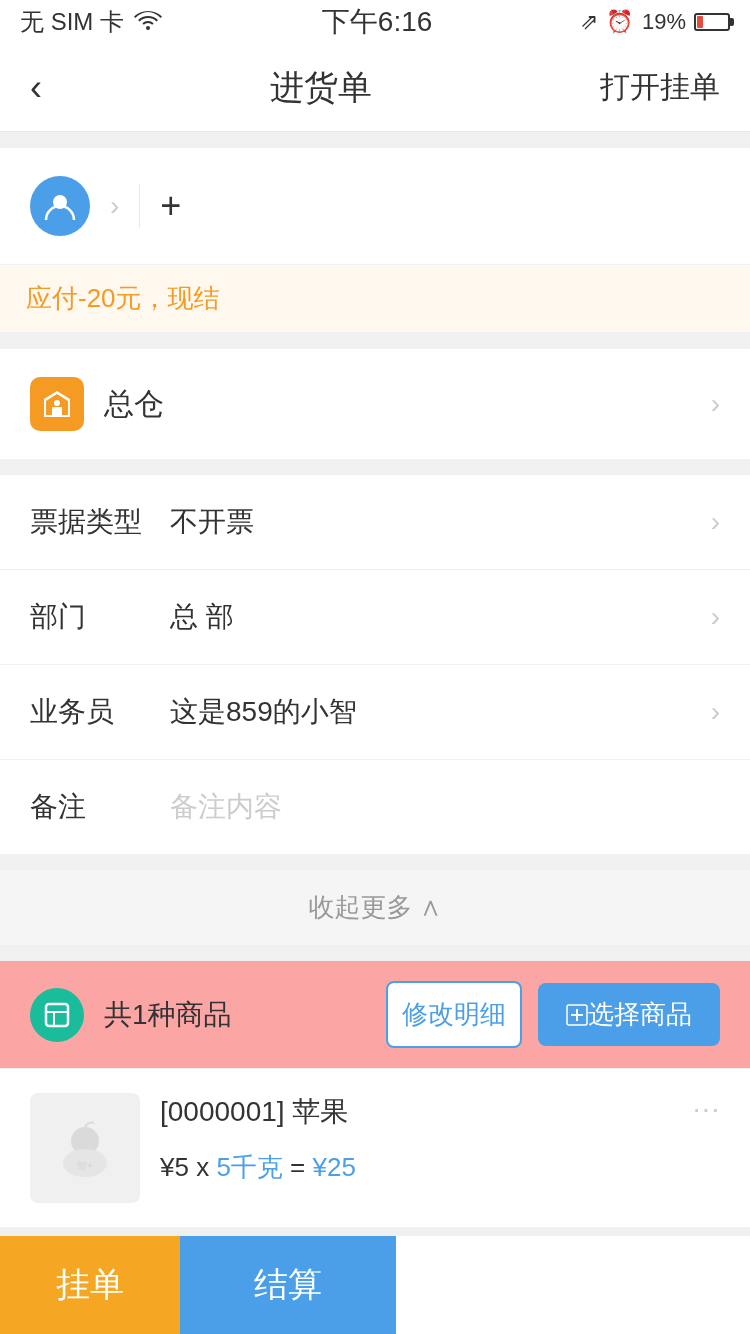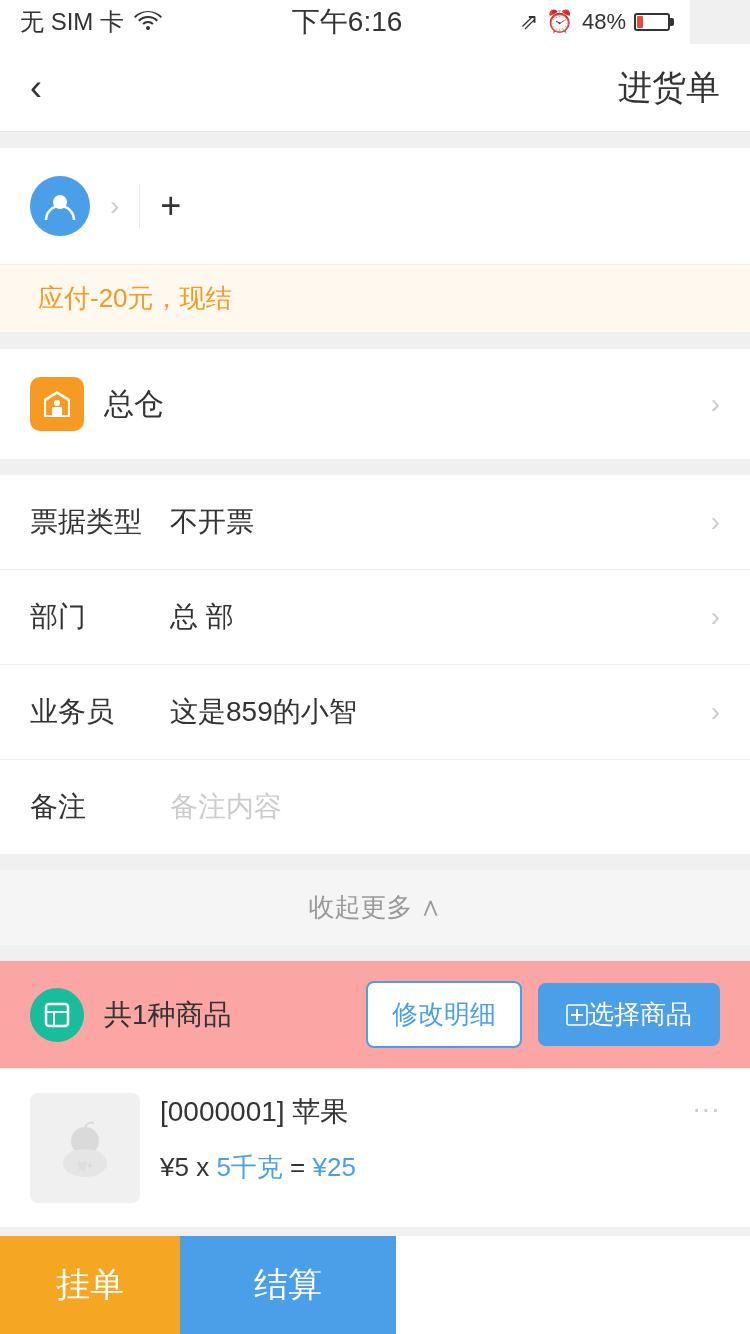--- a/index.html
+++ b/index.html
@@ -8,21 +8,21 @@
       width: 750px;
       min-height: 1334px;
       font-family: -apple-system, "PingFang SC", "Helvetica Neue", sans-serif;
       background: #f0f0f0;
       font-size: 28px;
       color: #333;
     }
 
     
     .status-bar {
-      width: 690px;
+      width: 750px;
       height: 44px;
       background: #fff;
       display: flex;
       align-items: center;
       justify-content: space-between;
       padding: 8px 20px;
       font-size: 24px;
       color: #333;
     }
     .status-left { display: flex; align-items: center; gap: 10px; }
@@ -124,21 +124,21 @@
     }
     .add-btn {
       font-size: 36px;
       color: #333;
       cursor: pointer;
     }
 
     
     .alert-banner {
       background: #fff8ee;
-      padding: 16px 38px;
+      padding: 16px 26px;
       font-size: 26px;
       color: #f59a23;
       border-top: 1px solid #f0f0f0;
       border-bottom: 1px solid #f0f0f0;
     }
 
     
     .warehouse-row {
       display: flex;
       align-items: center;
@@ -223,21 +223,21 @@
     .products-count {
       flex: 1;
       font-size: 28px;
       color: #333;
     }
     .btn-outline {
       border: 2px solid #4a9fe8;
       color: #4a9fe8;
       background: #fff;
       border-radius: 8px;
-      padding: 14px 24px;
+      padding: 14px 14px;
       font-size: 26px;
       cursor: pointer;
       margin-right: 16px;
     }
     .btn-solid-blue {
       border: none;
       color: #fff;
       background: #4a9fe8;
       border-radius: 8px;
       padding: 14px 28px;
@@ -341,30 +341,31 @@
     <span>
       <svg width="28" height="20" viewBox="0 0 28 20">
           <path d="M14 16a2 2 0 1 1 0 4 2 2 0 0 1 0-4zm0-5a8 8 0 0 1 5.66 2.34l-1.42 1.42a6 6 0 0 0-8.48 0L8.34 13.34A8 8 0 0 1 14 11zm0-5C17.87 6 21.37 7.5 24 10l-1.42 1.42A11.97 11.97 0 0 0 14 8c-3.31 0-6.3 1.34-8.49 3.51L4.1 10.1A13.97 13.97 0 0 1 14 6zm0-5C19.52 1 24.48 3.1 28 6.6L26.6 8A17.97 17.97 0 0 0 14 2 17.97 17.97 0 0 0 1.4 8L0 6.6C3.52 3.1 8.48 1 14 1z" fill="#333"></path>
         </svg>
     </span>
   </div>
   <div class="status-center">下午6:16</div>
   <div class="status-right">
     <span>⇗</span>
     <span>⏰</span>
-    <span>48%</span>
+    <span>19%</span>
     <span class="battery-icon">
       <span class="battery-fill"></span>
     </span>
   </div>
 </div>
 
 <div class="nav-bar">
   <span class="nav-back">‹</span>
   <span class="nav-title">进货单</span>
+  <span class="nav-right">打开挂单</span>
 </div>
 
 <div class="top-spacer"></div>
 
 <div class="section">
   <div class="supplier-row">
     <div class="supplier-avatar">
       <svg viewBox="0 0 36 36" fill="none" xmlns="http://www.w3.org/2000/svg">
         <circle cx="18" cy="14" r="7" fill="white"></circle>
         <path d="M4 32c0-7.732 6.268-14 14-14s14 6.268 14 14" stroke="white" stroke-width="2.5" fill="none"></path>

